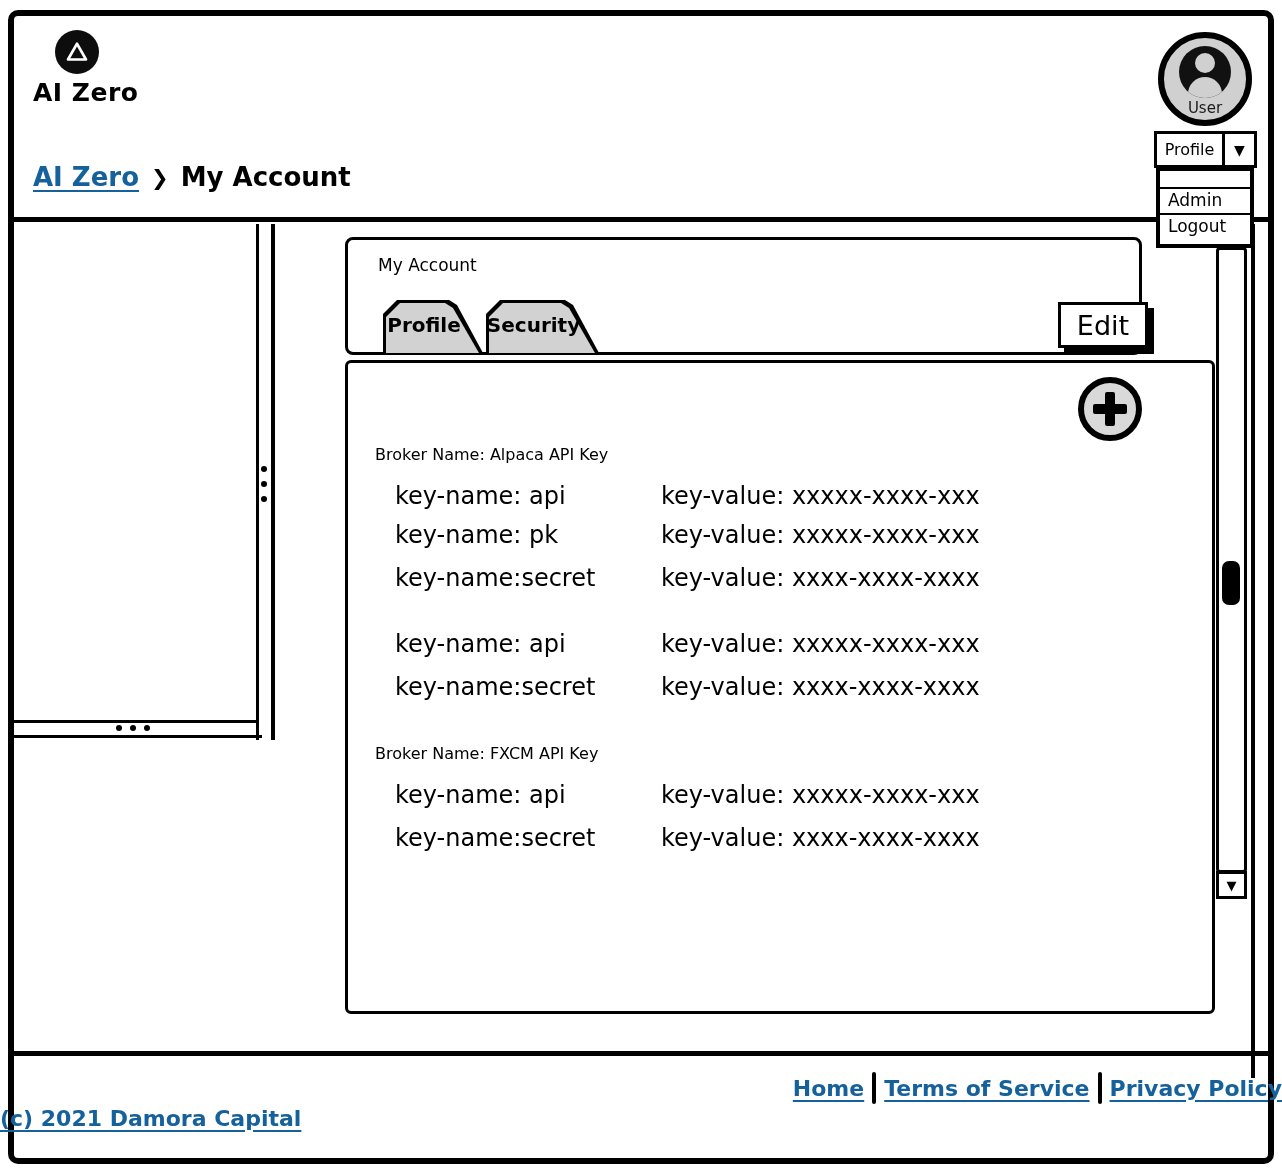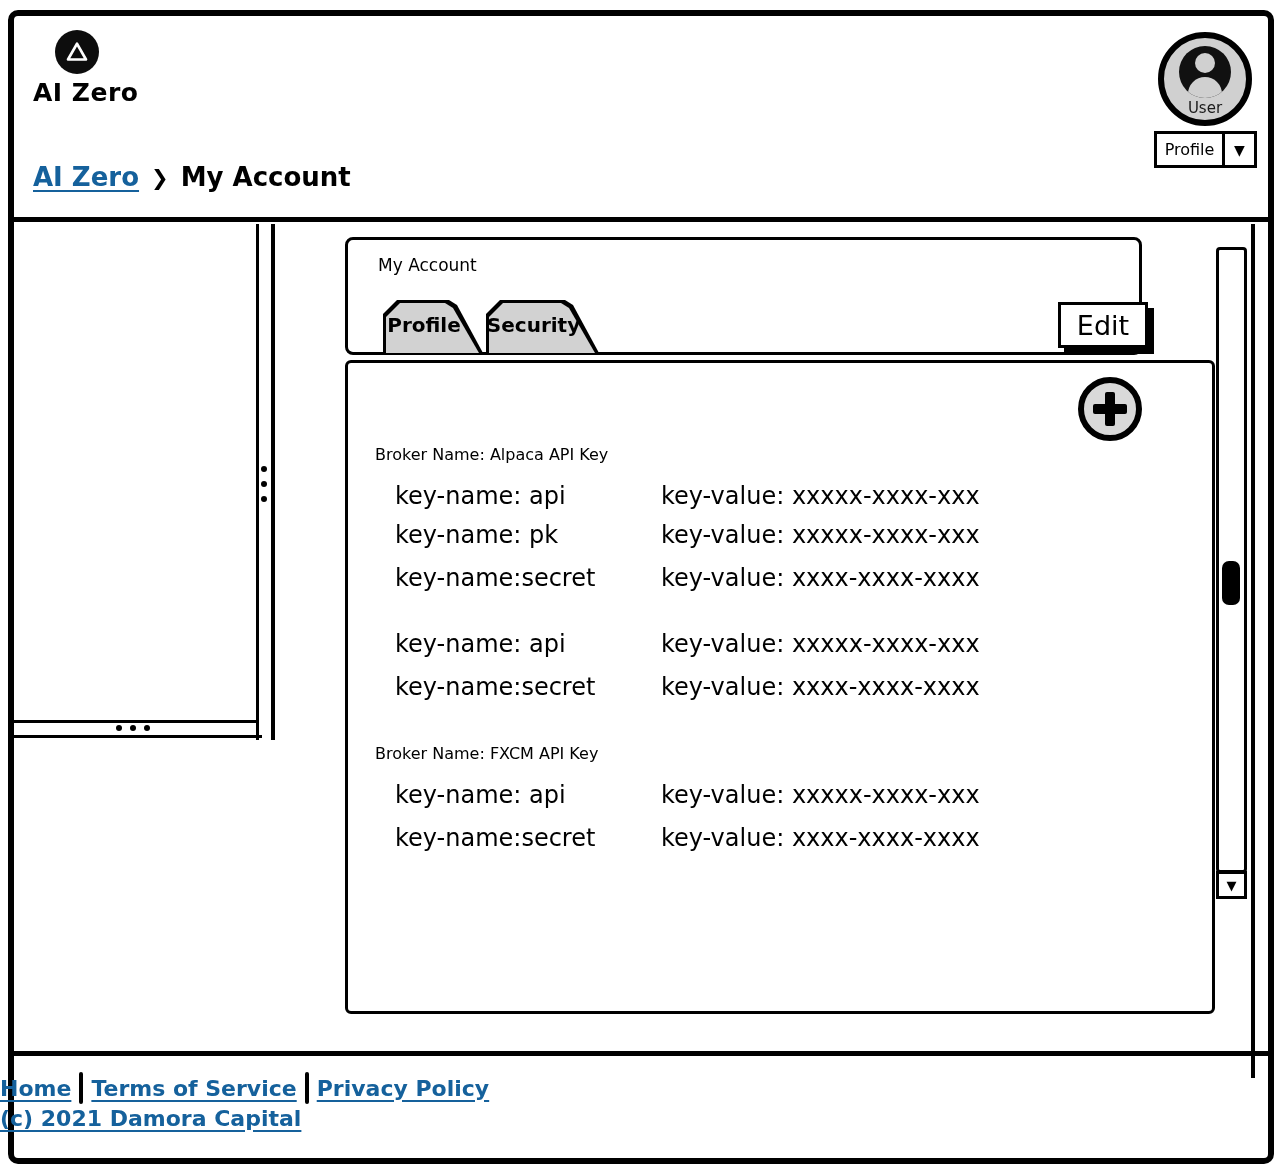--- a/index.html
+++ b/index.html
@@ -88,21 +88,21 @@
                border-radius:4px; background:#fff; z-index:1; }
   .vsb-thumb { position:absolute; left:1222px; top:561px; width:18px; height:44px; background:#000;
                border-radius:7px; z-index:2; cursor:grab; }
   .vsb-down { position:absolute; left:1216px; top:871px; width:31px; height:28px; border:3px solid #000;
               background:#fff; z-index:2; display:flex; align-items:center; justify-content:center;
               font-size:13px; cursor:pointer; }
 
   
   .footer-divider { position:absolute; left:11px; top:1051px; width:1260px; height:5px; background:#000; border-radius:3px; }
   .footer-links { position:absolute; left:0; right:0; top:1072px; display:flex; align-items:center;
-                  justify-content:flex-start; gap:8px; }
+                  justify-content:flex-end; gap:8px; }
   .flink { font-size:22px; font-weight:600; color:#15619c; text-decoration:underline;
            text-underline-offset:4px; text-decoration-thickness:2px; cursor:pointer; }
   .fsep { width:4px; height:32px; background:#000; border-radius:2px; }
   .footer-copy { position:absolute; left:0; right:0; top:1106px; text-align:left; }
 </style>
 </head>
 <body>
 
 <div class="stage">
   <div class="window"></div>
@@ -126,20 +126,24 @@
       <div class="avatar-head"></div>
       <div class="avatar-torso"></div>
     </div>
     <div class="avatar-label">User</div>
   </div>
 
   <div class="combobox">
     <div class="combobox-text">Profile</div>
     <div class="combobox-arrow">▼</div>
   </div>
+  <div class="dropdown">
+    <div class="dropdown-item">Admin</div>
+    <div class="dropdown-item">Logout</div>
+  </div>
 
   <div class="sb-vline1"></div>
   <div class="sb-vline2"></div>
   <div class="sb-vgrip">
       <i></i>
       <i></i>
       <i></i>
     </div>
   <div class="sb-hline1"></div>
   <div class="sb-hline2"></div>

